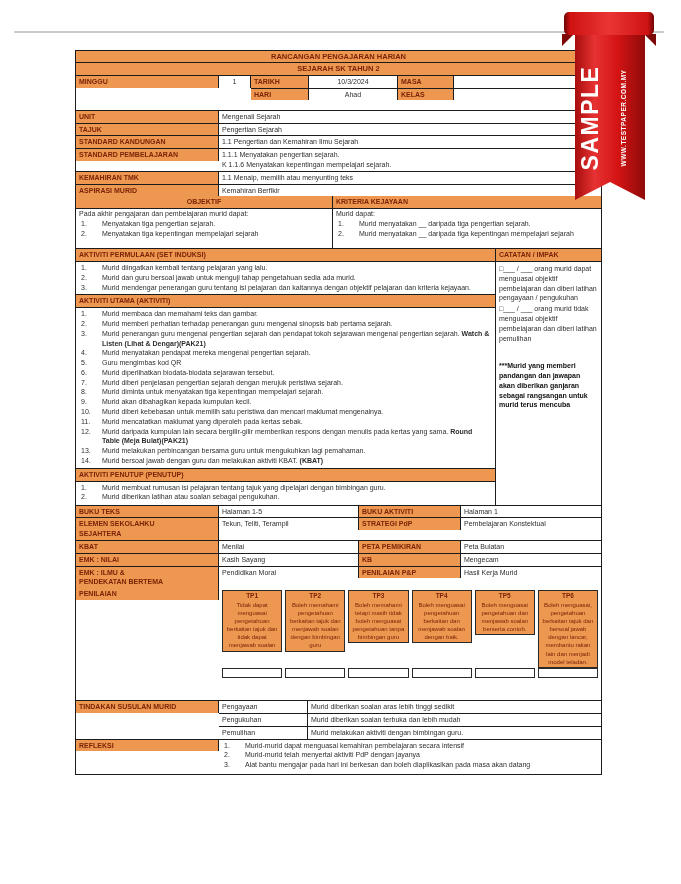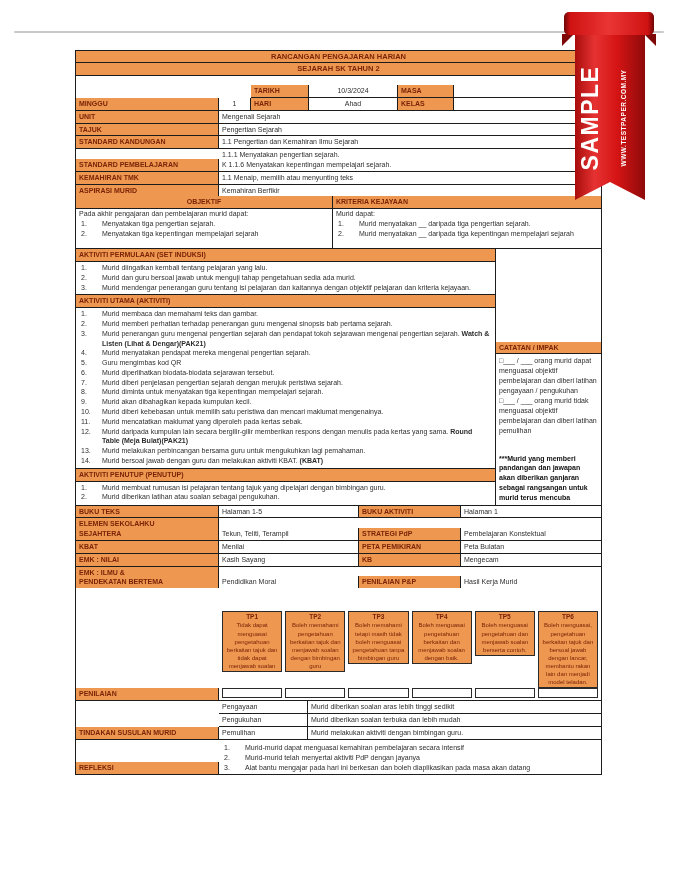--- a/index.html
+++ b/index.html
@@ -1,21 +1,21 @@
 <!DOCTYPE html>
 <html><head>
 <meta charset="utf-8">
 <style>
   html,body{margin:0;padding:0;background:#ffffff;}
   .canvas{position:relative;width:681px;height:884px;background:#fff;overflow:hidden;
           font-family:"Liberation Sans","DejaVu Sans",sans-serif;color:#2e2e2e;}
   .page-edge{position:absolute;left:14px;top:31px;width:650px;height:2px;background:#c9c9c9;border-radius:1px;}
   .sheet{position:absolute;left:75px;top:50px;width:525px;border:1px solid #1c1c1c;background:#fff;
          font-size:7px;line-height:1.4;}
-  .row{display:flex;border-bottom:1px solid #1c1c1c;align-items:flex-end;}
+  .row{display:flex;border-bottom:1px solid #1c1c1c;align-items:flex-start;}
   .row:last-child{border-bottom:none;}
   .cell{border-right:1px solid #1c1c1c;padding:1px 3px;box-sizing:border-box;}
   .cell.last{border-right:none;}
   .lab{background:#ee9751;color:#7a2407;font-weight:bold;white-space:pre-line;}
   .val{background:#fff;}
   .title{flex:1;background:#ee9751;color:#7a2407;font-weight:bold;text-align:center;
          font-size:7.5px;line-height:1.25;padding:1px 0;}
   .w1{width:143px;flex:none;}
   .w2{width:140px;flex:none;}
   .w3{width:102px;flex:none;}

